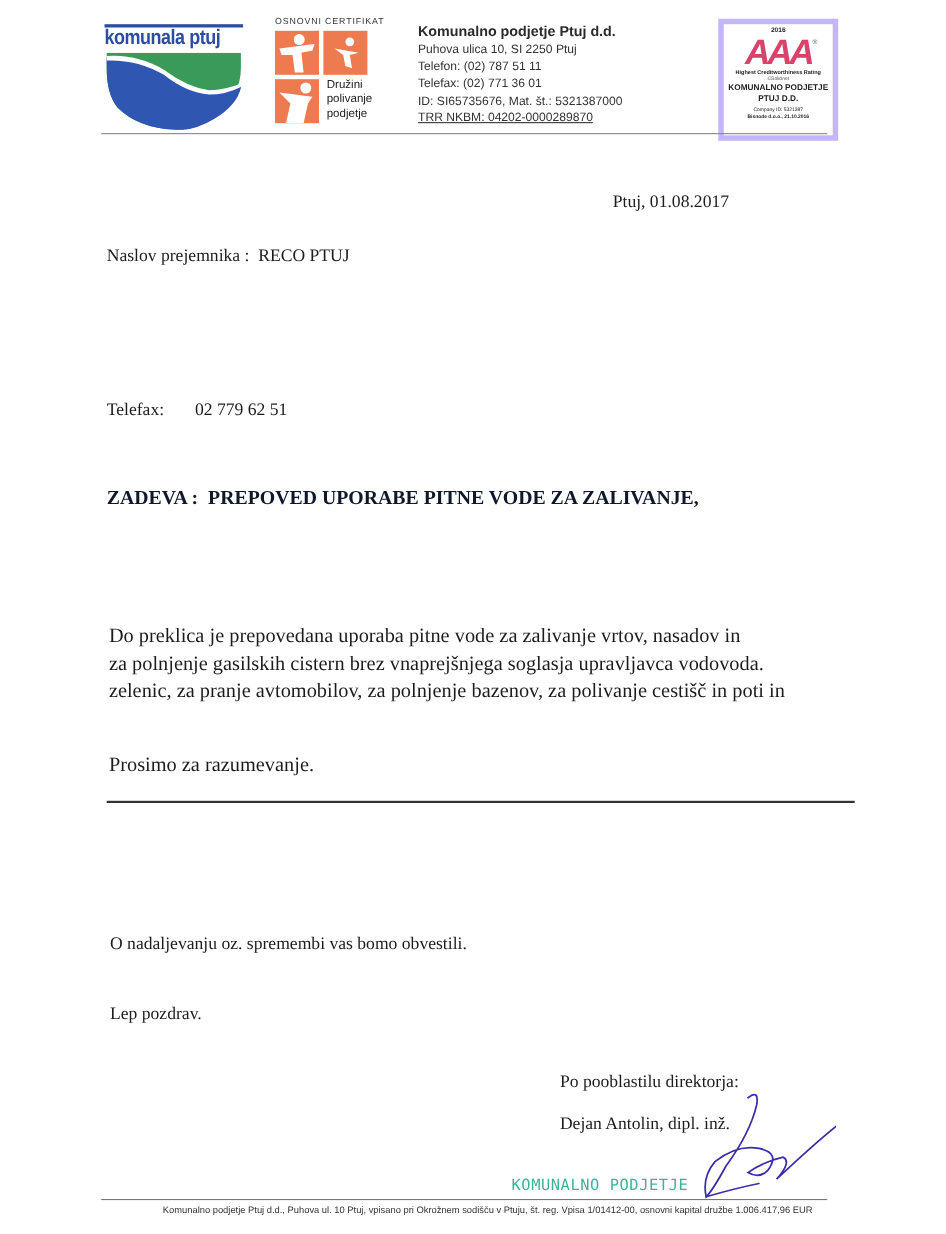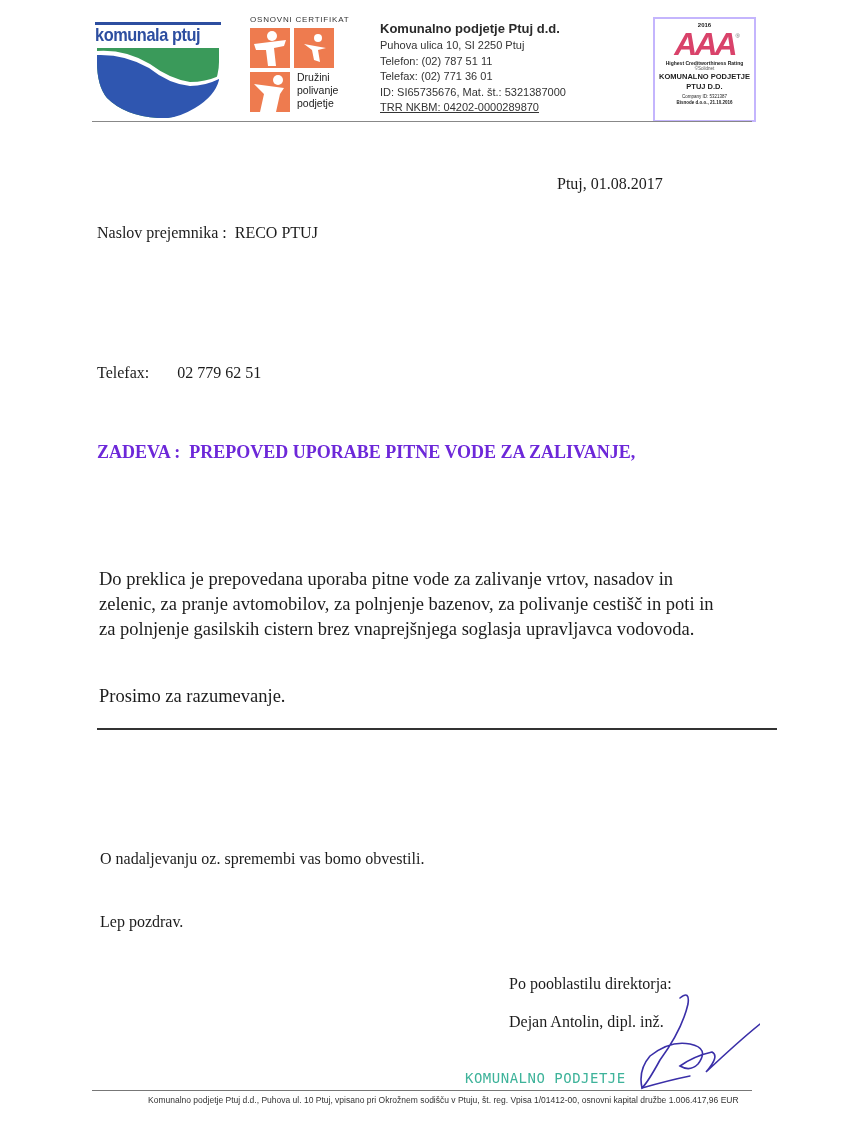--- a/index.html
+++ b/index.html
@@ -15,38 +15,38 @@
     .cert { left: 248px; top: 15px; width: 110px; height: 100px; }
     .cert-title { position: absolute; left: 2px; top: 0; font-family: "Liberation Sans", sans-serif; font-size: 8px; letter-spacing: 0.8px; color: #333; white-space: nowrap; }
     .cert-box { position: absolute; background: #ee7b4f; }
     .cert-text { position: absolute; left: 49px; top: 56px; font-family: "Liberation Sans", sans-serif; font-size: 10.5px; line-height: 13px; color: #222; }
 
     .company { left: 380px; top: 20px; width: 210px; font-family: "Liberation Sans", sans-serif; color: #333; }
     .company .name { font-weight: bold; font-size: 13px; line-height: 18px; color: #2a2a2a; }
     .company .line { font-size: 11px; line-height: 15.5px; }
     .company .trr { text-decoration: underline; }
 
-    .aaa { left: 653px; top: 17px; width: 99px; height: 101px; border: 2px solid #c4b5fd; font-family: "Liberation Sans", sans-serif; text-align: center; color: #222; }
+    .aaa { left: 653px; top: 17px; width: 99px; height: 101px; border: 5px solid #c4b5fd; font-family: "Liberation Sans", sans-serif; text-align: center; color: #222; }
     .aaa .year { font-size: 6px; font-weight: bold; margin-top: 3px; }
     .aaa .big { font-size: 32px; font-weight: bold; font-style: italic; color: #d9426a; line-height: 30px; letter-spacing: -3px; margin-top: 1px; }
     .aaa .reg { position: absolute; right: 14px; top: 14px; font-size: 6px; color: #666; }
     .aaa .hcr { font-size: 5px; font-weight: bold; margin-top: 1px; }
     .aaa .sol { font-size: 4.5px; color: #555; }
     .aaa .kp { font-size: 7.5px; font-weight: bold; line-height: 8px; margin-top: 2px; }
     .aaa .cid { font-size: 4.5px; line-height: 5.5px; margin-top: 3px; }
 
     .header-rule { left: 92px; top: 121px; width: 660px; height: 1px; background: #888; }
 
     
     .t { font-size: 16px; white-space: nowrap; }
     .date { left: 557px; top: 175px; }
     .recipient { left: 97px; top: 224px; }
     .fax { left: 97px; top: 364px; }
     .fax-num { margin-left: 28px; }
-    .subject { left: 97px; top: 440px; font-weight: bold; font-size: 18px; line-height: 24px; color: #6d28d9; }
+    .subject { left: 97px; top: 440px; font-weight: bold; font-size: 18px; line-height: 24px; color: #0f172a; }
     .subject .indent { display: block; padding-left: 104px; }
     .para { left: 99px; top: 567px; width: 700px; font-size: 18.5px; line-height: 25px; white-space: nowrap; }
     .thanks { left: 99px; top: 686px; font-size: 18.5px; }
     .mid-rule { left: 97px; top: 728px; width: 680px; height: 2px; background: #333; }
     .notify { left: 100px; top: 850px; }
     .greet { left: 100px; top: 913px; }
     .authority { left: 509px; top: 975px; }
     .signer { left: 509px; top: 1013px; }
 
     .stamp { left: 465px; top: 1036px; font-family: "DejaVu Sans Mono", monospace; color: #3eb39a; font-size: 14px; line-height: 17px; letter-spacing: 0.5px; white-space: pre; }
@@ -129,22 +129,22 @@
   <span>Telefax:</span><span class="fax-num">02 779 62 51</span>
 </div>
 
 <div class="abs subject">
   <span>ZADEVA :</span>&nbsp;
   <span>PREPOVED UPORABE PITNE VODE ZA ZALIVANJE,</span>
 </div>
 
 <div class="abs para">
   <div>Do preklica je prepovedana uporaba pitne vode za zalivanje vrtov, nasadov in</div>
+  <div>za polnjenje gasilskih cistern brez vnaprejšnjega soglasja upravljavca vodovoda.</div>
   <div>zelenic, za pranje avtomobilov, za polnjenje bazenov, za polivanje cestišč in poti in</div>
-  <div>za polnjenje gasilskih cistern brez vnaprejšnjega soglasja upravljavca vodovoda.</div>
 </div>
 
 <div class="abs thanks">Prosimo za razumevanje.</div>
 <div class="abs mid-rule"></div>
 
 <div class="abs t notify">O nadaljevanju oz. spremembi vas bomo obvestili.</div>
 <div class="abs t greet">Lep pozdrav.</div>
 <div class="abs t authority">Po pooblastilu direktorja:</div>
 <div class="abs t signer">Dejan Antolin, dipl. inž.</div>
 

